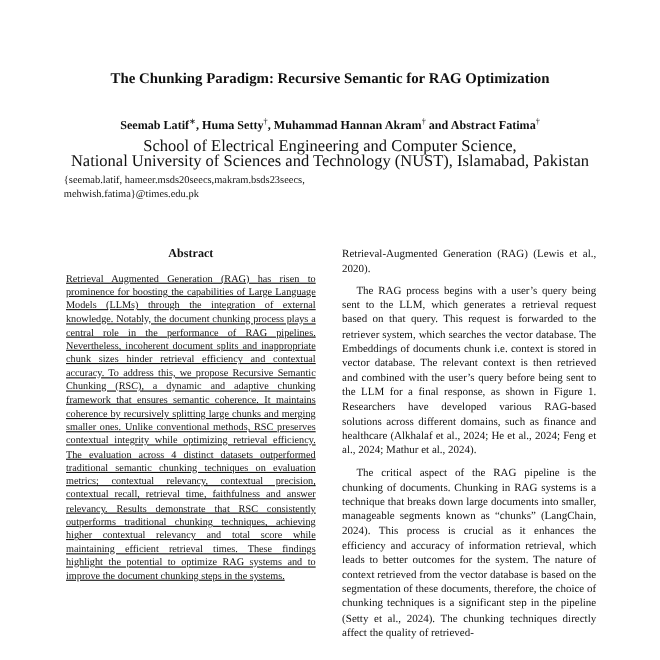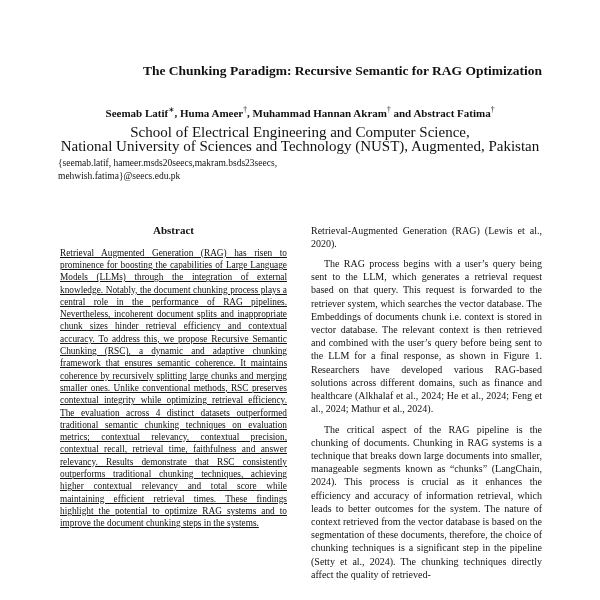--- a/index.html
+++ b/index.html
@@ -13,21 +13,21 @@
     box-sizing: border-box;
     background: #ffffff;
     color: #111111;
     font-family: "Liberation Serif", serif;
     padding: 62px 58px 0 58px;
     overflow: hidden;
   }
   .title {
     font-size: 13.5px;
     font-weight: bold;
-    text-align: right;
+    text-align: center;
     margin: 0 0 24px 0;
     line-height: 17px;
   }
   .authors {
     text-align: center;
     font-size: 11px;
     font-weight: bold;
     margin: 0 0 5px 0;
     line-height: 14px;
   }
@@ -85,29 +85,29 @@
   }
 </style>
 </head>
 <body>
 
 <div class="page">
 
   <h1 class="title">The Chunking Paradigm: Recursive Semantic for RAG Optimization</h1>
 
   <div class="authors">
-    <span><span>Seemab Latif</span><sup>∗</sup><span class="sep">, </span></span><span><span>Huma Ameer</span><sup>†</sup><span class="sep">, </span></span><span><span>Muhammad Hannan Akram</span><sup>†</sup><span class="sep"> and </span></span><span><span>Abstract Fatima</span><sup>†</sup></span>
+    <span><span>Seemab Latif</span><sup>∗</sup><span class="sep">, </span></span><span><span>Huma Setty</span><sup>†</sup><span class="sep">, </span></span><span><span>Muhammad Hannan Akram</span><sup>†</sup><span class="sep"> and </span></span><span><span>Abstract Fatima</span><sup>†</sup></span>
   </div>
 
   <p class="affil">School of Electrical Engineering and Computer Science,</p>
-  <p class="affil">National University of Sciences and Technology (NUST), Augmented, Pakistan</p>
+  <p class="affil">National University of Sciences and Technology (NUST), Islamabad, Pakistan</p>
 
   <div class="emails">
     <div>{seemab.latif, hameer.msds20seecs,makram.bsds23seecs,</div>
-    <div>mehwish.fatima}@seecs.edu.pk</div>
+    <div>mehwish.fatima}@times.edu.pk</div>
   </div>
 
   <div class="columns">
 
     <div class="col">
       <div class="abstract-heading">Abstract</div>
       <p class="abstract-body">Retrieval Augmented Generation (RAG) has risen to prominence for boosting the capabilities of Large Language Models (LLMs) through the integration of external knowledge. Notably, the document chunking process plays a central role in the performance of RAG pipelines. Nevertheless, incoherent document splits and inappropriate chunk sizes hinder retrieval efficiency and contextual accuracy. To address this, we propose Recursive Semantic Chunking (RSC), a dynamic and adaptive chunking framework that ensures semantic coherence. It maintains coherence by recursively splitting large chunks and merging smaller ones. Unlike conventional methods, RSC preserves contextual integrity while optimizing retrieval efficiency. The evaluation across 4 distinct datasets outperformed traditional semantic chunking techniques on evaluation metrics; contextual relevancy, contextual precision, contextual recall, retrieval time, faithfulness and answer relevancy. Results demonstrate that RSC consistently outperforms traditional chunking techniques, achieving higher contextual relevancy and total score while maintaining efficient retrieval times. These findings highlight the potential to optimize RAG systems and to improve the document chunking steps in the systems.</p>
     </div>
 
     <div class="col">

